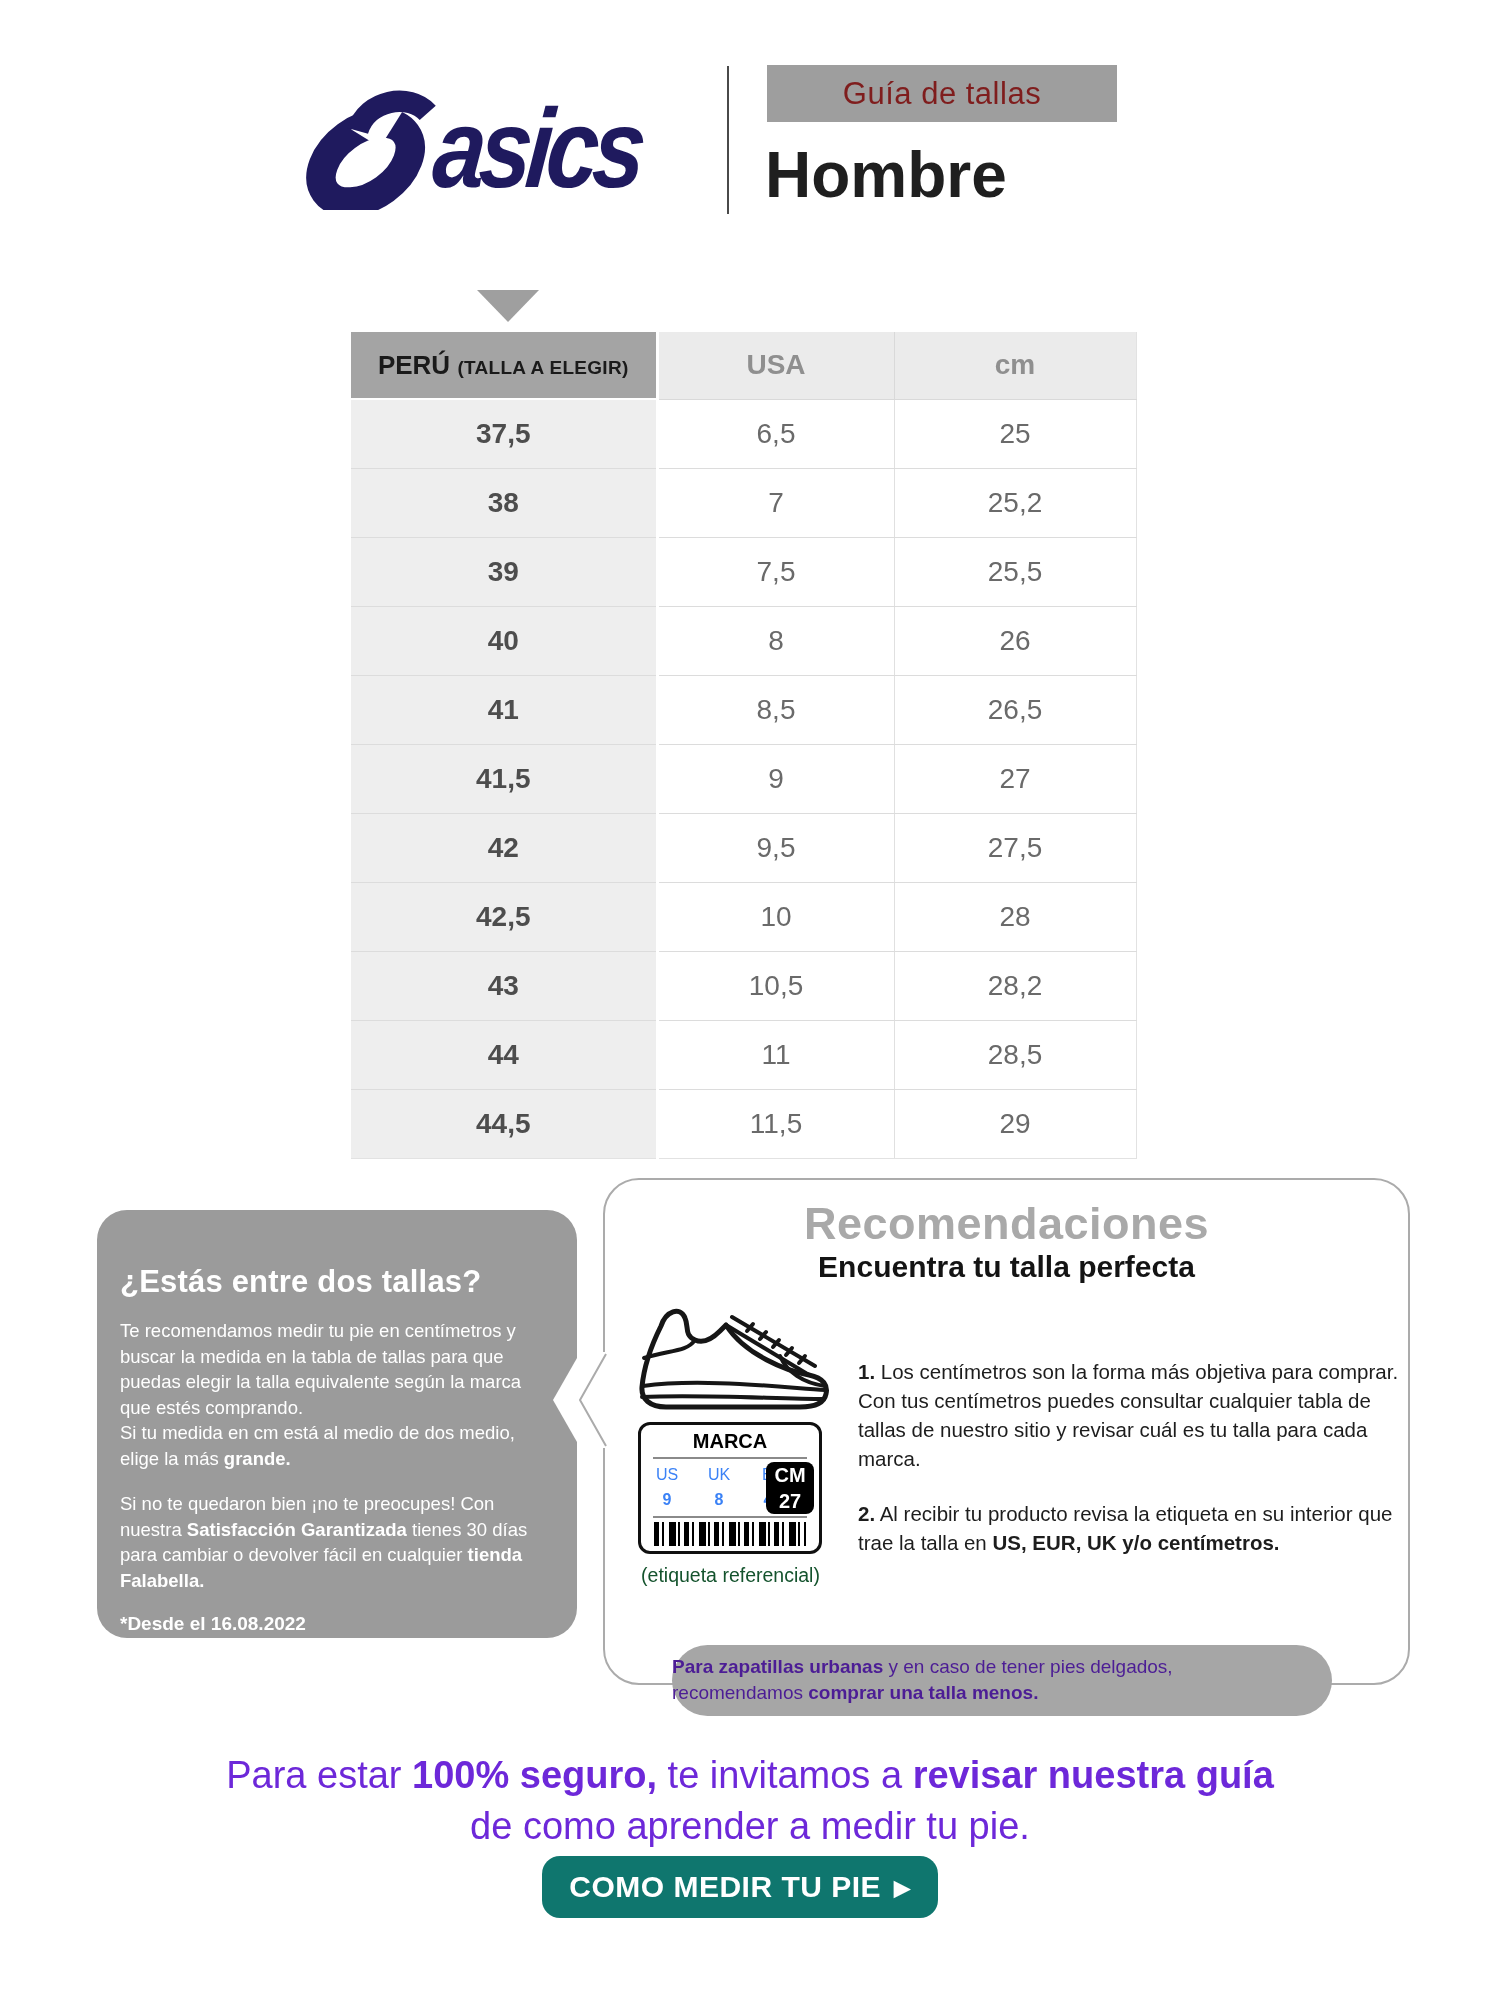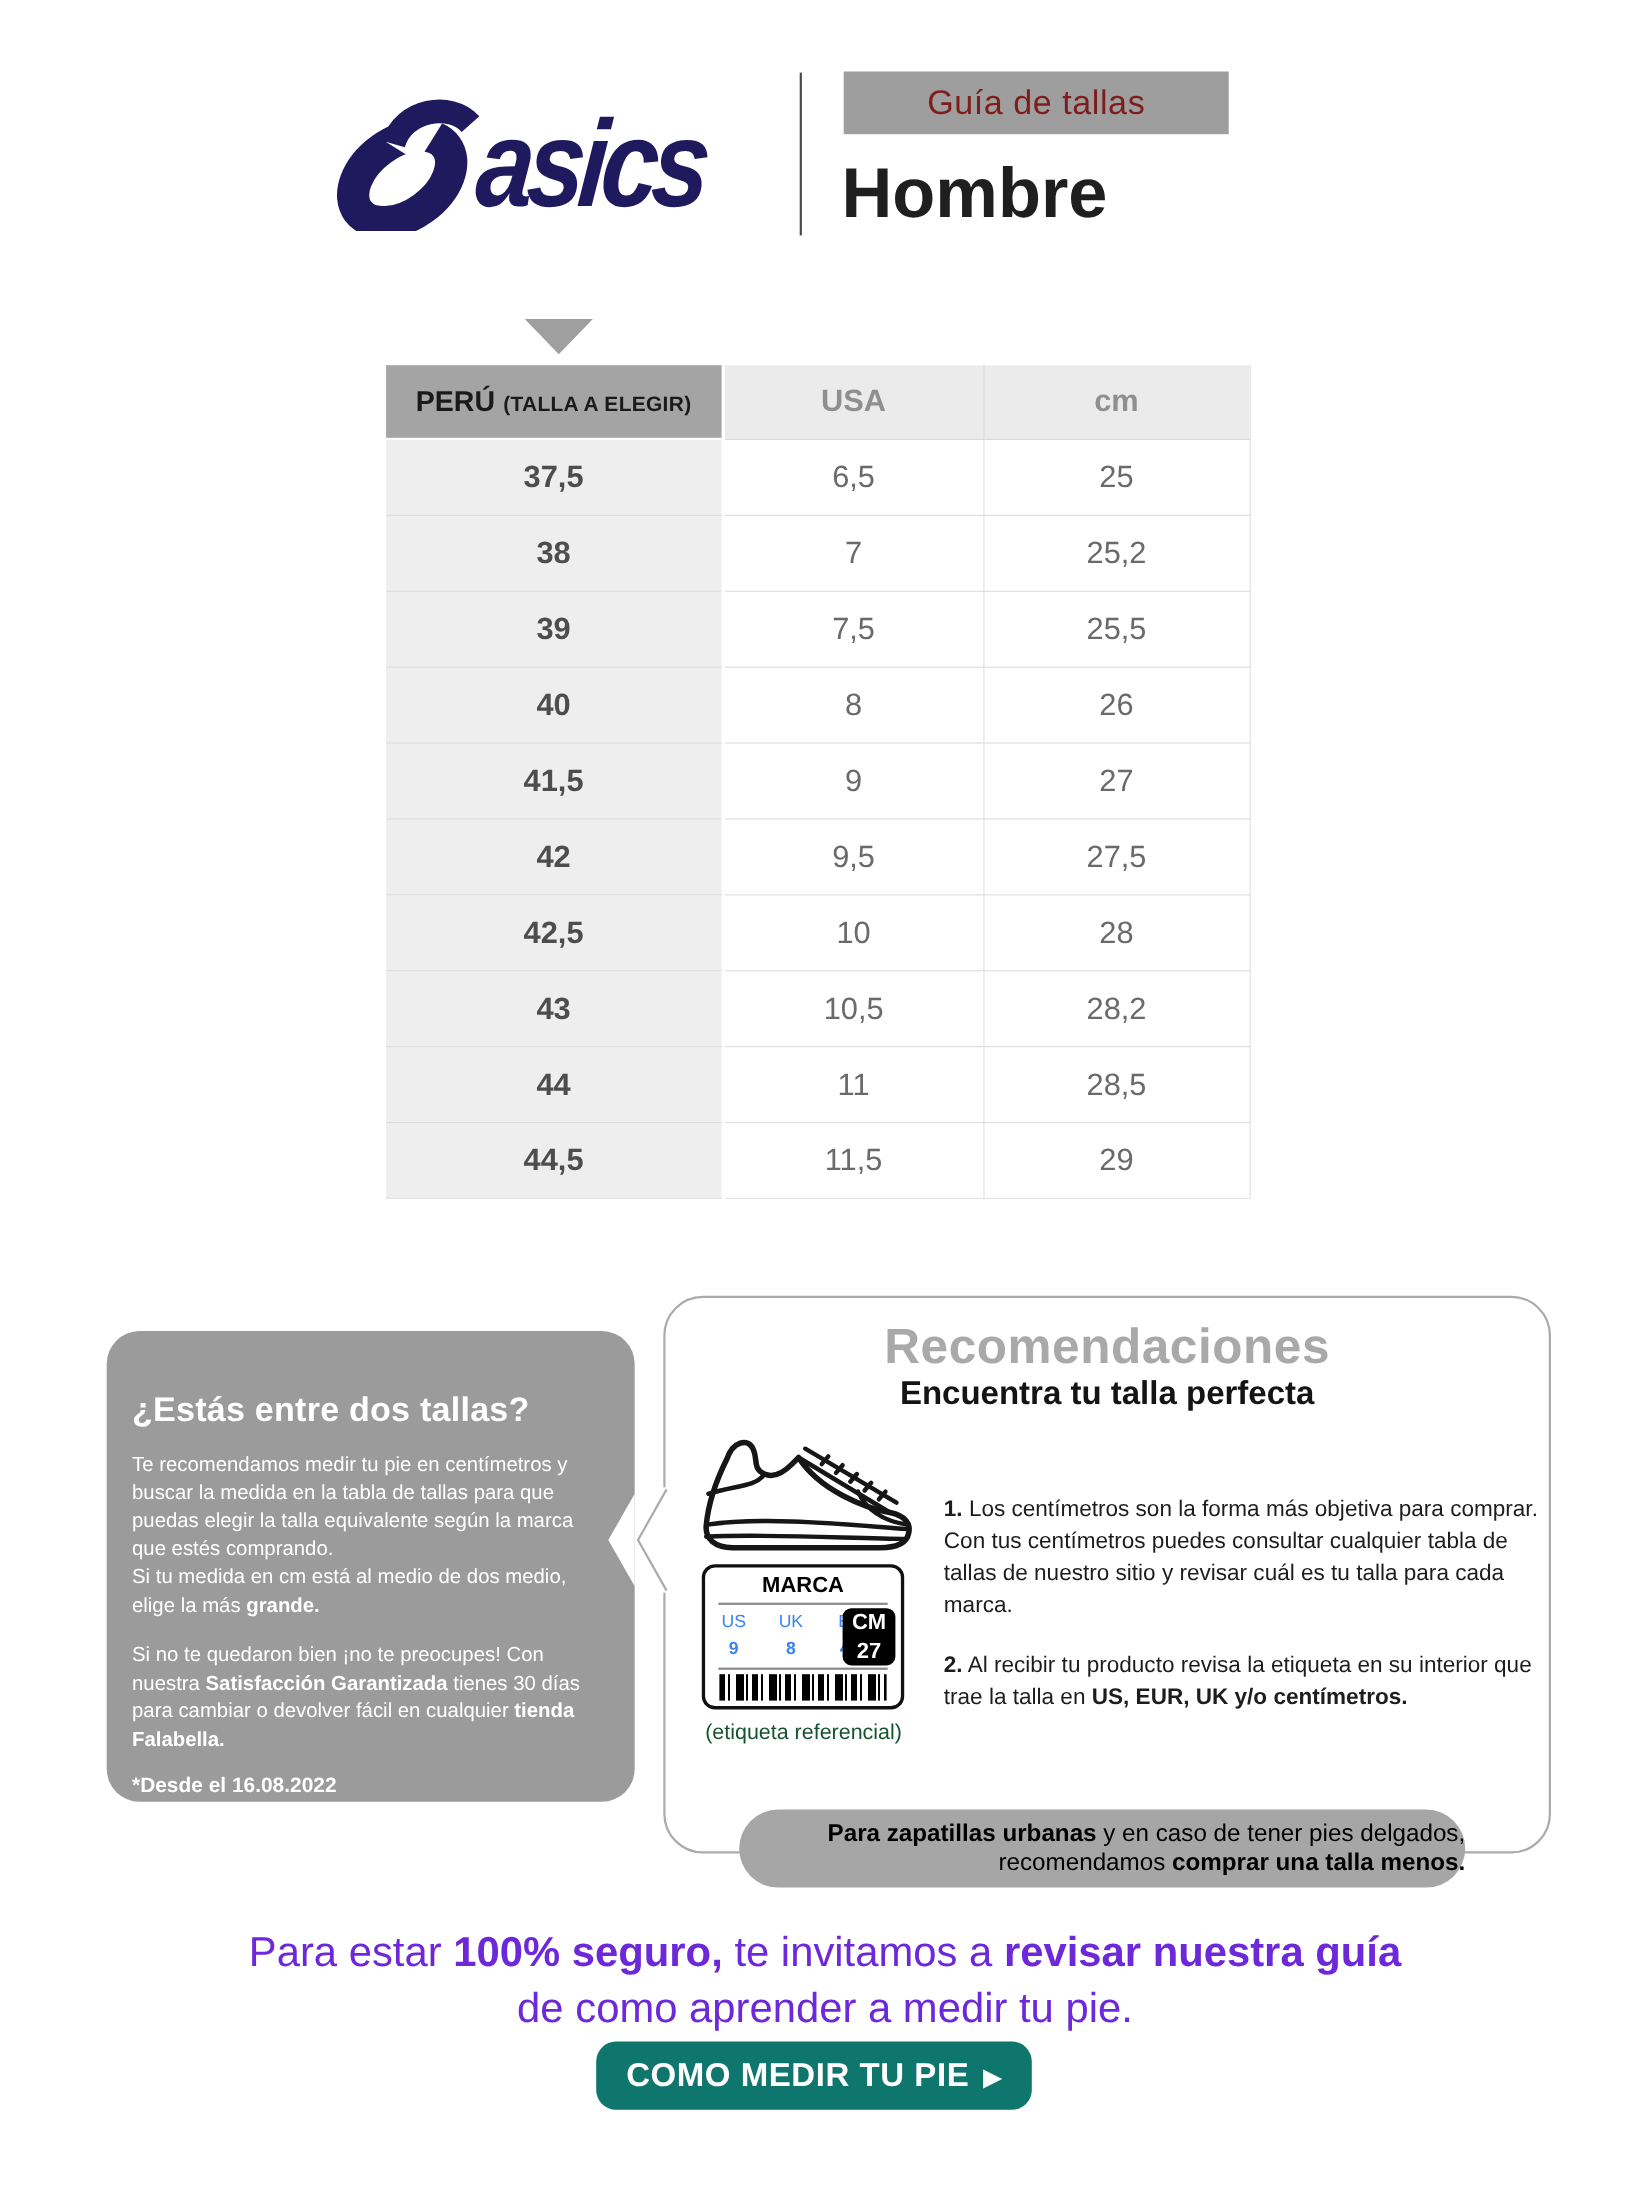--- a/index.html
+++ b/index.html
@@ -71,21 +71,21 @@
   .barcode{height:24px;margin:4px 13px 0;
      background:repeating-linear-gradient(90deg,#000 0 5px,#fff 5px 8px,#000 8px 10px,
      #fff 10px 15px,#000 15px 22px,#fff 22px 24px,#000 24px 26px,#fff 26px 30px);}
   .label-caption{position:absolute;left:-12px;top:384px;width:275px;text-align:center;
                  font-size:19.5px;color:#14532d;}
   .rec-item{position:absolute;left:253px;width:545px;font-size:20.5px;line-height:29px;color:#1d1d1d;}
   .rec-item b.num{font-weight:800;}
   .item1{top:156px;}
   .item2{top:298px;}
   .pill{position:absolute;left:672px;top:1645px;width:660px;background:#a6a6a6;border-radius:36px;
-        color:#000000;text-align:right;font-size:22px;line-height:26px;padding:9px 0 10px;}
+        color:#4c1d95;text-align:left;font-size:19px;line-height:26px;padding:9px 0 10px;}
 
   
   .footer-text{position:absolute;left:0;top:1750px;width:1500px;text-align:center;font-size:38px;
                line-height:51px;color:#6d28d9;}
   .cta{position:absolute;left:542px;top:1856px;width:396px;height:62px;background:#0f766e;
        border-radius:18px;color:#fff;font-weight:800;font-size:30px;display:flex;
        align-items:center;justify-content:center;gap:13px;letter-spacing:.5px;cursor:pointer;
        border:none;font-family:"Liberation Sans",sans-serif;}
   .cta .arrow{font-size:21px;transform:translateY(1px);}
   b{font-weight:bold;}
@@ -138,20 +138,25 @@
         </tr>
       <tr>
           <td class="c1">39</td>
           <td class="c2">7,5</td>
           <td class="c3">25,5</td>
         </tr>
       <tr>
           <td class="c1">40</td>
           <td class="c2">8</td>
           <td class="c3">26</td>
+        </tr>
+      <tr>
+          <td class="c1">41</td>
+          <td class="c2">8,5</td>
+          <td class="c3">26,5</td>
         </tr>
       <tr>
           <td class="c1">41,5</td>
           <td class="c2">9</td>
           <td class="c3">27</td>
         </tr>
       <tr>
           <td class="c1">42</td>
           <td class="c2">9,5</td>
           <td class="c3">27,5</td>

